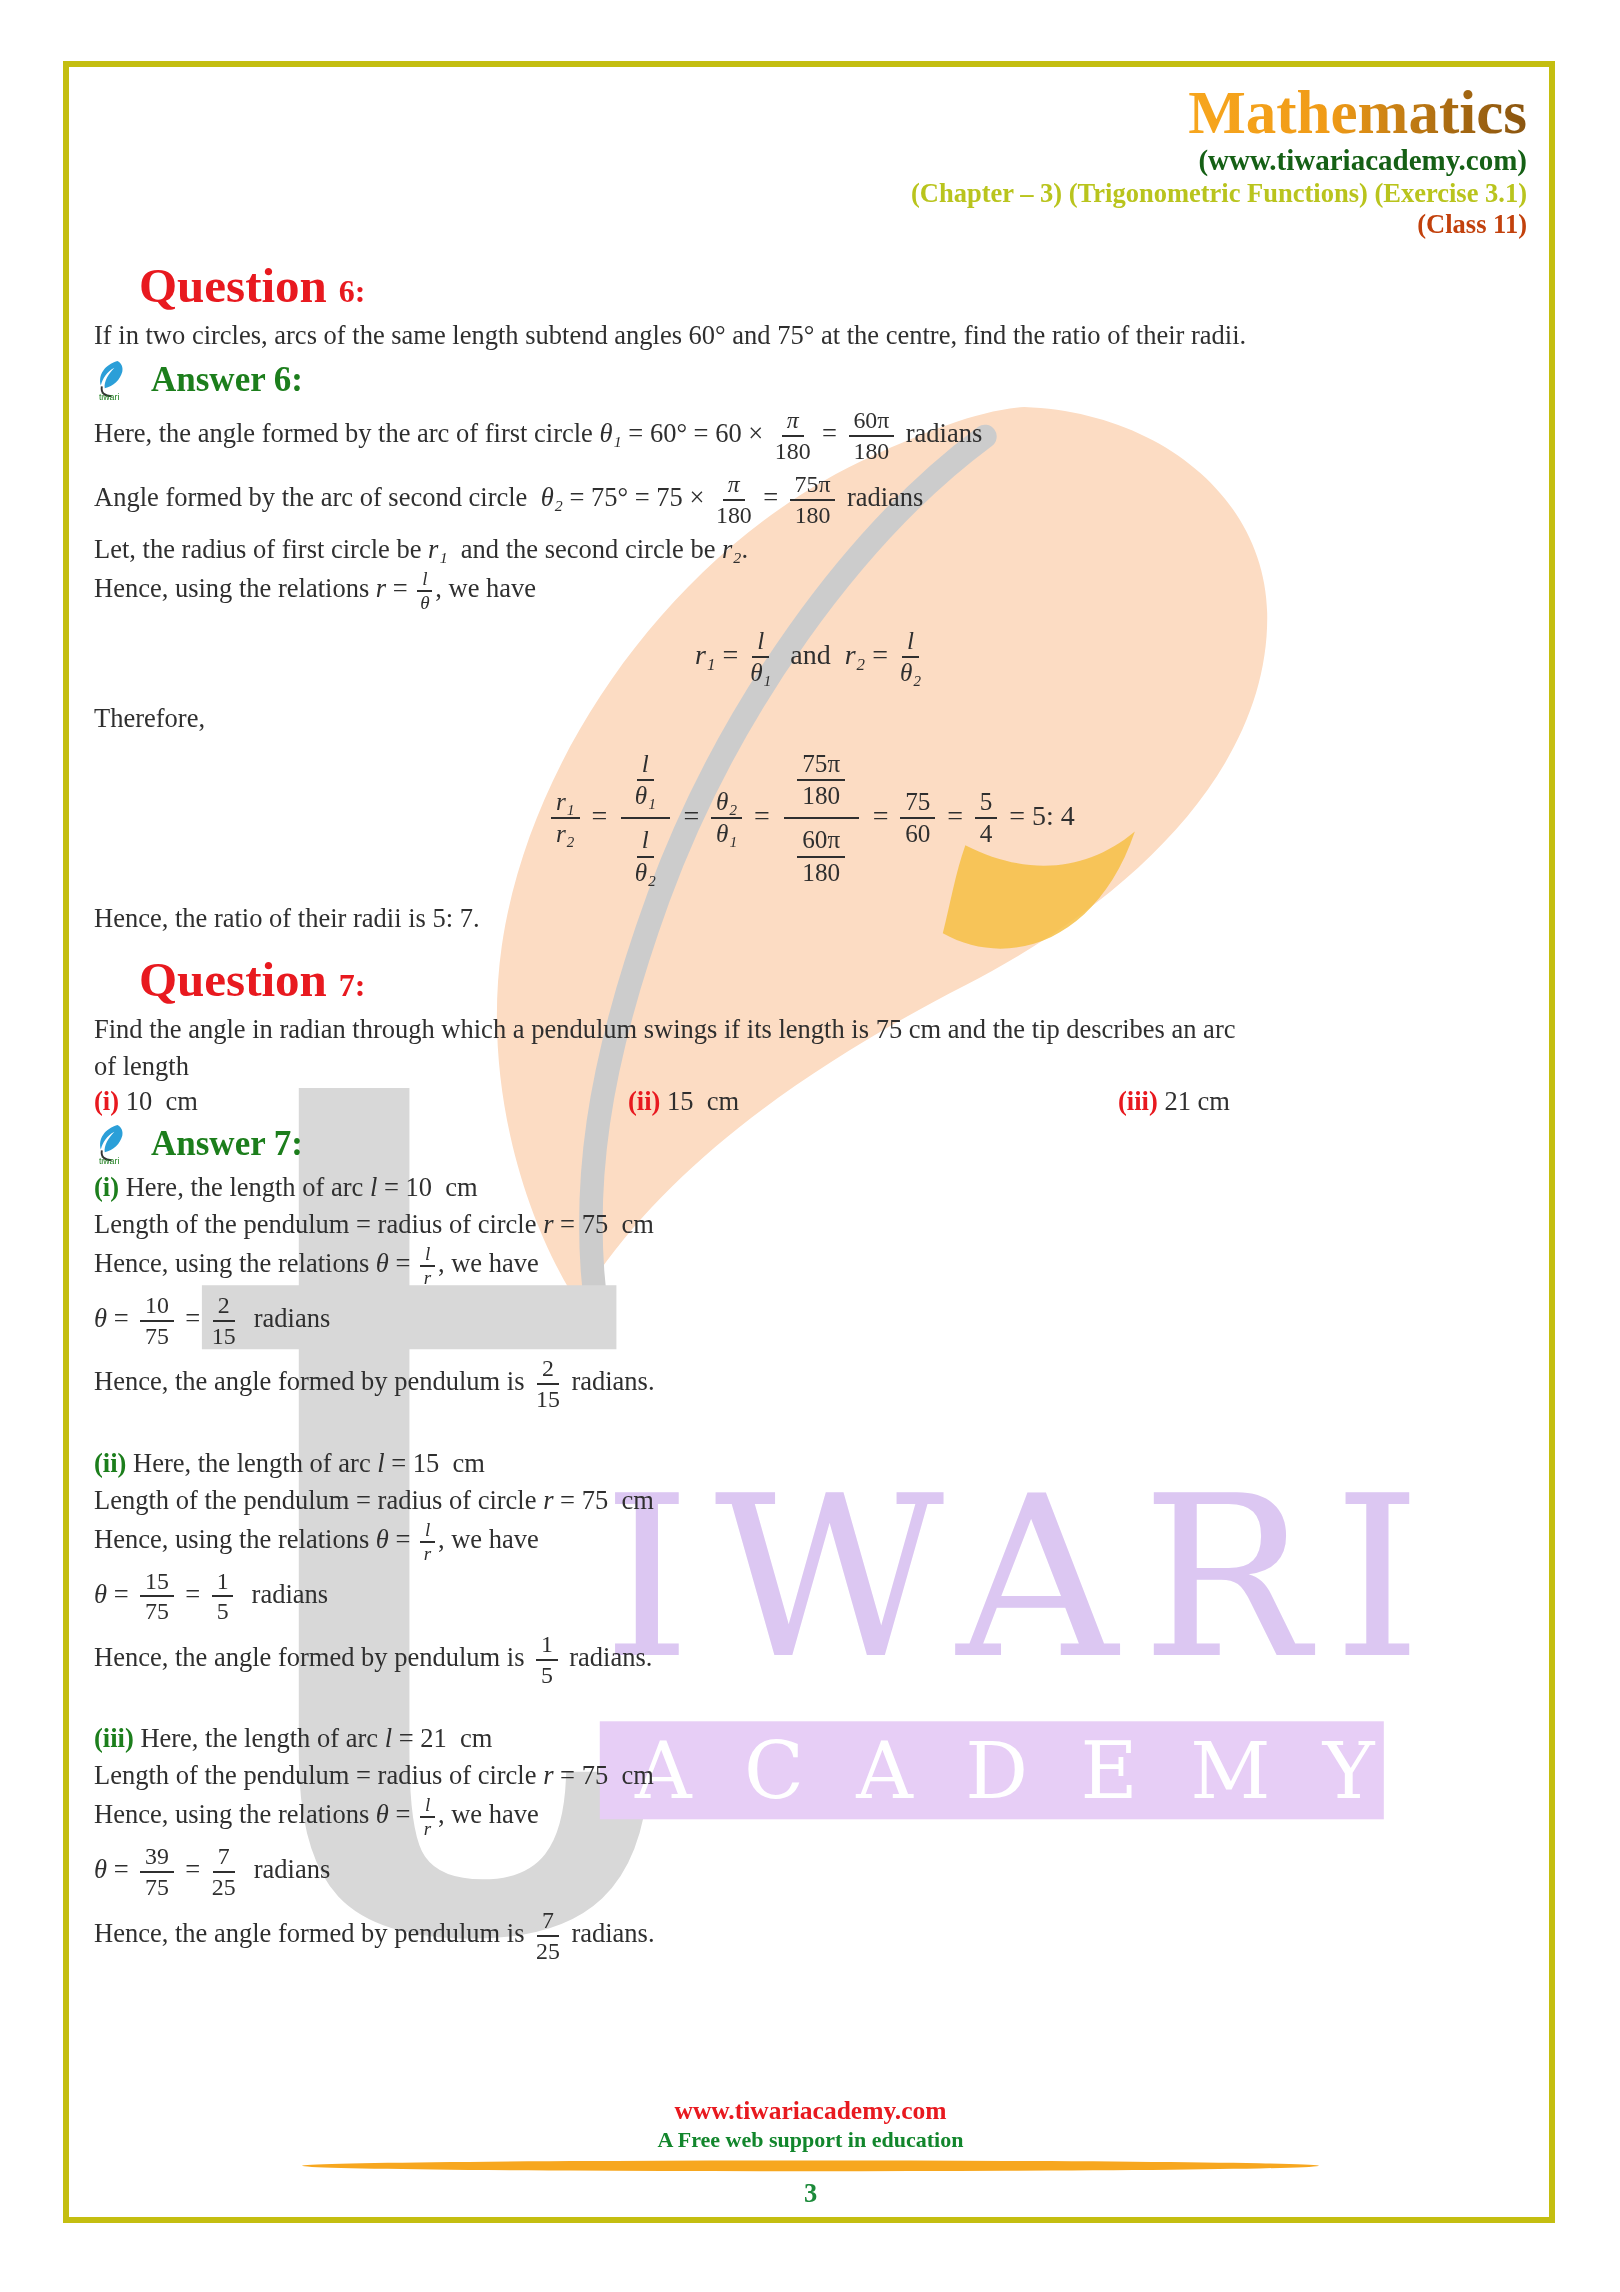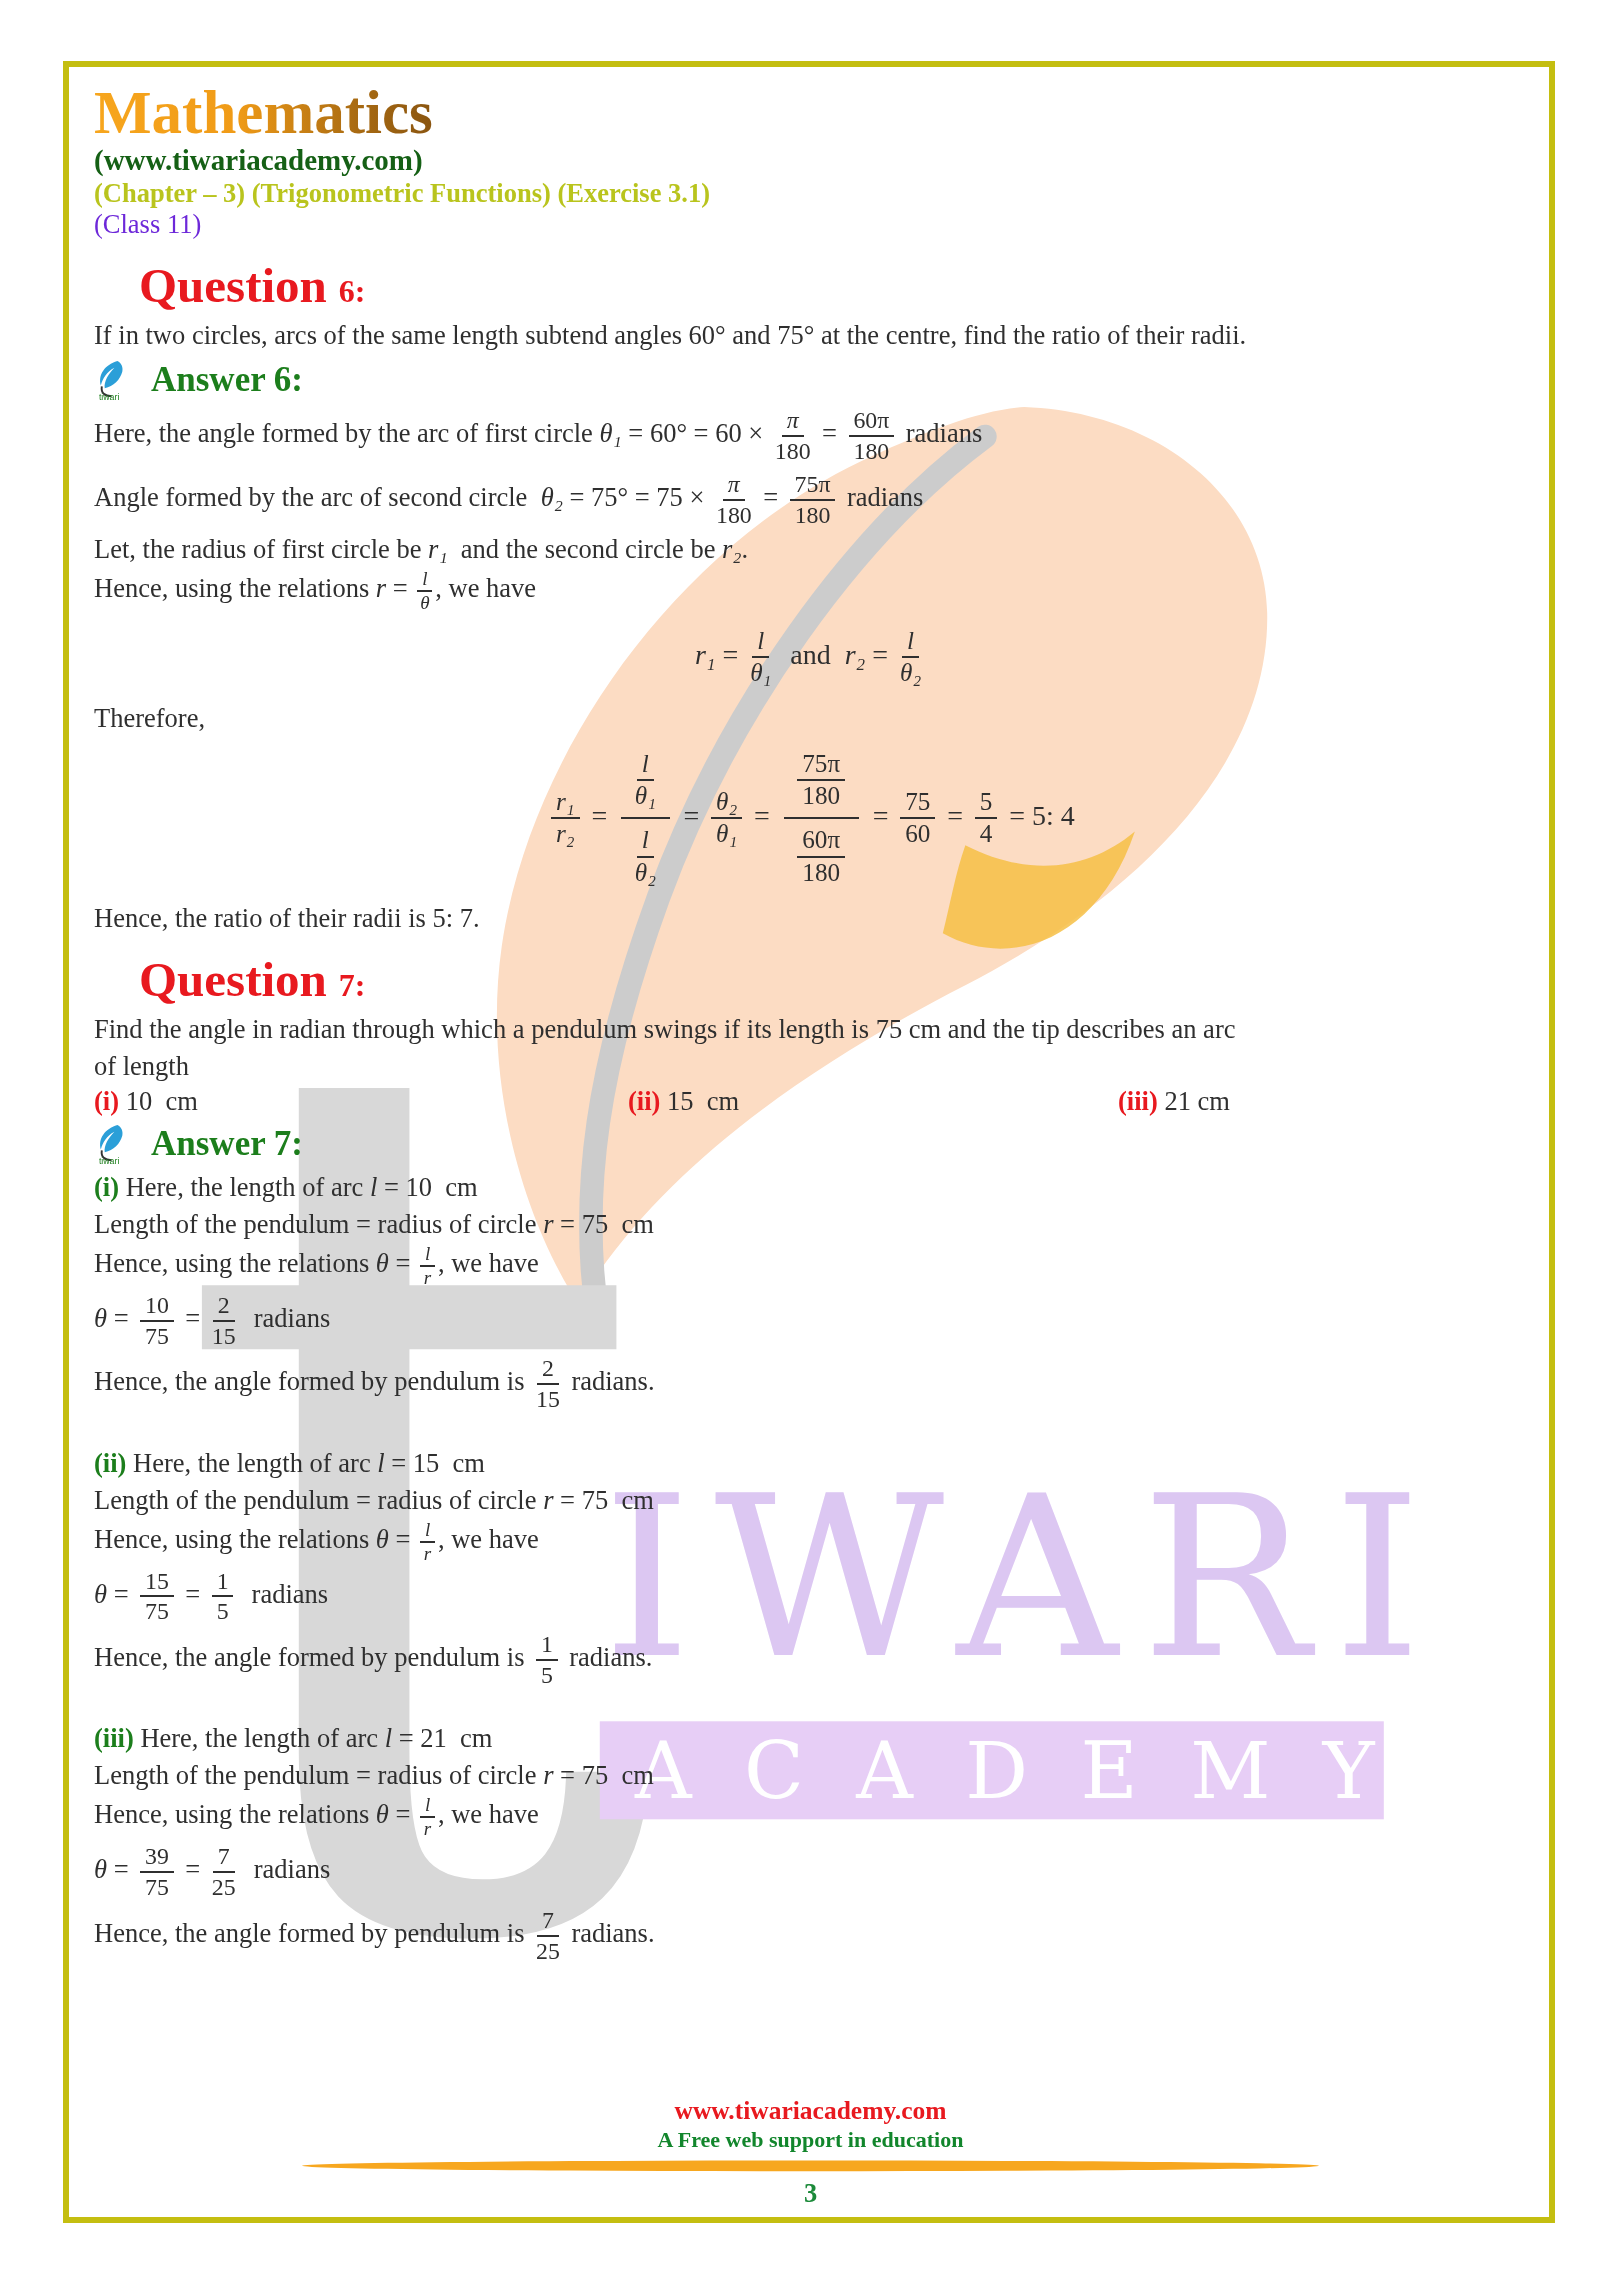--- a/index.html
+++ b/index.html
@@ -2,27 +2,27 @@
 <html><head>
 <meta charset="utf-8">
 <style>
   html,body{margin:0;padding:0;background:#fff;}
   .page{position:relative;width:1620px;height:2293px;background:#fff;
         font-family:"Liberation Serif", serif;color:#2f2f2f;overflow:hidden;}
   .bg{position:absolute;left:0;top:0;z-index:0;}
   .frame{position:absolute;left:63px;top:61px;width:1480px;height:2150px;
          border:6.9px solid #c4be10;z-index:1;}
   .content{position:absolute;left:94px;top:82px;width:1433px;z-index:2;}
-  .hcenter{text-align:left;}
+  .hcenter{text-align:right;}
   .title{display:inline-block;font-size:61px;font-weight:bold;line-height:1.02;
          background:linear-gradient(90deg,#f7a61e 0%,#f09b17 42%,#a86a12 78%,#8a5510 100%);
          -webkit-background-clip:text;background-clip:text;color:transparent;}
   .site{font-size:29px;font-weight:bold;color:#156015;line-height:1.15;}
   .chapter{font-size:26.5px;font-weight:bold;color:#b9c41d;line-height:1.2;}
-  .klass{font-size:26.5px;font-weight:normal;color:#6d28d9;line-height:1.2;}
+  .klass{font-size:26.5px;font-weight:bold;color:#c2410c;line-height:1.2;}
   .qhead{margin:15.7px 0 3.9px 45px;color:#e8191f;font-weight:bold;}
   .qhead .big{font-size:49px;}
   .qhead .num{font-size:32px;margin-left:11.8px;}
   .bline{font-size:26.5px;line-height:1.32;color:#2f2f2f;white-space:pre-wrap;margin:2px 0;}
   .ansrow{display:flex;align-items:center;gap:18px;margin:5.9px 0 3.9px 0;}
   .anslabel{font-weight:bold;color:#1c7e1c;font-size:35px;line-height:1.05;}
   .it{font-style:italic;}
   .red{color:#e8191f;font-weight:bold;}
   .green{color:#1c7e1c;font-weight:bold;}
   .frac{display:inline-flex;flex-direction:column;align-items:center;vertical-align:middle;

